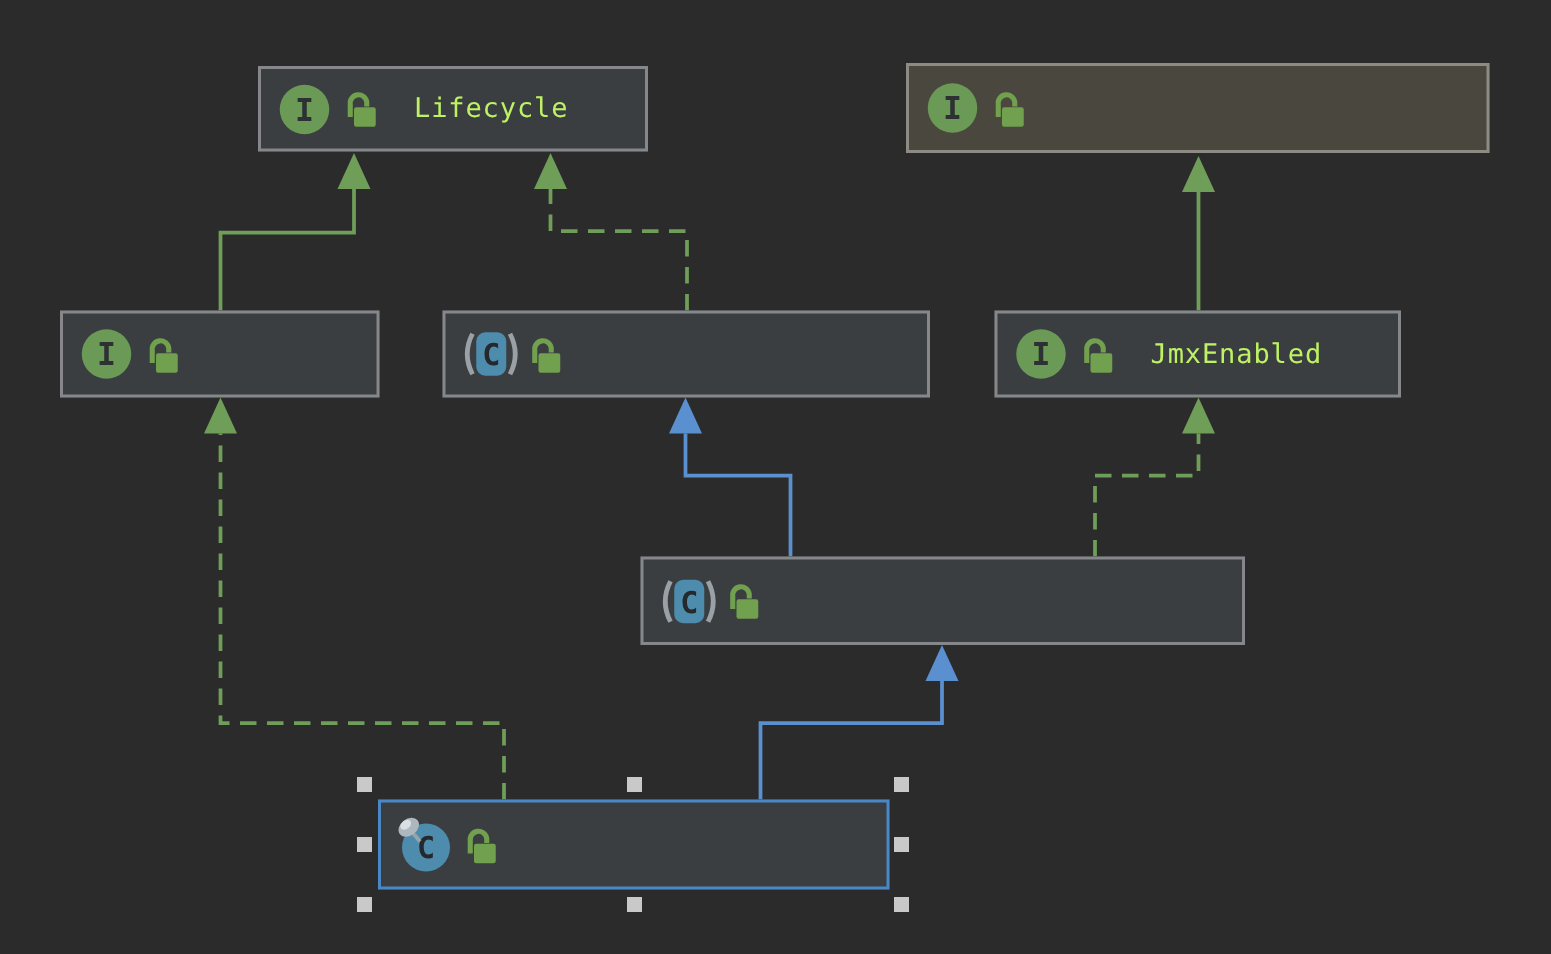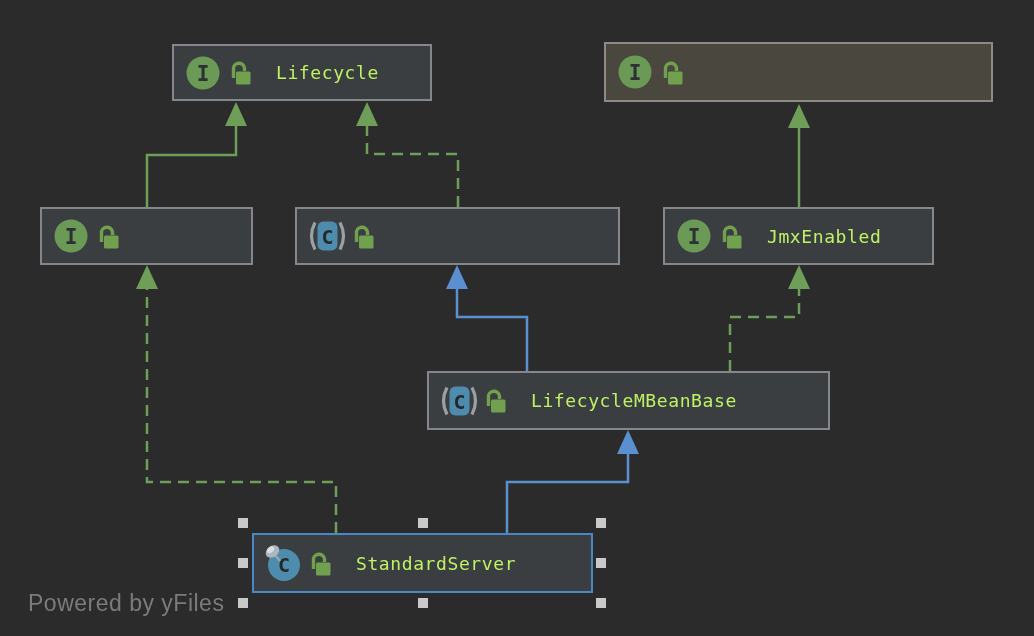--- a/index.html
+++ b/index.html
@@ -186,48 +186,45 @@
         <text x="22.5" y="25.5" text-anchor="middle" font-size="20" font-weight="bold" font-family="DejaVu Sans Mono, monospace" fill="#26292b">C</text>
         <path d="M35,4.5 Q42,18 35,31.5" fill="none" stroke="#9aa1a6" stroke-width="3.2"></path>
       </svg>
     </span>
     <span class="lock-icon">
       <svg width="24" height="27" viewBox="0 0 24 27">
         <path d="M5.5,19 L5.5,10.5 A5.5,5.5 0 0 1 16.5,9 L16.5,12" fill="none" stroke="#71a04f" stroke-width="3.4"></path>
         <rect x="8" y="12.5" width="14.5" height="13" rx="1.5" fill="#71a04f"></rect>
       </svg>
     </span>
-    <span class="node-label">LifecycleMBeanBase</span>
   </div>
 
   <div class="node selected" style="left:252px; top:533px; width:341px; height:60px;">
     <span class="type-icon">
       <svg width="40" height="40" viewBox="0 0 40 40">
         <circle cx="21" cy="22" r="16" fill="#4e8cad"></circle>
         <text x="21" y="29" text-anchor="middle" font-size="20" font-weight="bold" font-family="DejaVu Sans Mono, monospace" fill="#26292b">C</text>
         <g>
           <path d="M12,12 L17,18" stroke="#9aa3a9" stroke-width="2.5"></path>
           <ellipse cx="9.5" cy="8.5" rx="7.5" ry="5.5" transform="rotate(-38 9.5 8.5)" fill="#aeb7bd"></ellipse>
           <ellipse cx="7.5" cy="6.8" rx="4" ry="2.8" transform="rotate(-38 7.5 6.8)" fill="#d9dfe3"></ellipse>
         </g>
       </svg>
     </span>
     <span class="lock-icon">
       <svg width="24" height="27" viewBox="0 0 24 27">
         <path d="M5.5,19 L5.5,10.5 A5.5,5.5 0 0 1 16.5,9 L16.5,12" fill="none" stroke="#71a04f" stroke-width="3.4"></path>
         <rect x="8" y="12.5" width="14.5" height="13" rx="1.5" fill="#71a04f"></rect>
       </svg>
     </span>
-    <span class="node-label">StandardServer</span>
   </div>
 
   <div class="handle" style="left:238px; top:518px;"></div>
   <div class="handle" style="left:418px; top:518px;"></div>
   <div class="handle" style="left:596px; top:518px;"></div>
   <div class="handle" style="left:238px; top:558px;"></div>
   <div class="handle" style="left:596px; top:558px;"></div>
   <div class="handle" style="left:238px; top:598px;"></div>
   <div class="handle" style="left:418px; top:598px;"></div>
   <div class="handle" style="left:596px; top:598px;"></div>
 
-  <div class="watermark">Powered by yFiles</div>
 
 </div>
 
 </body></html>

